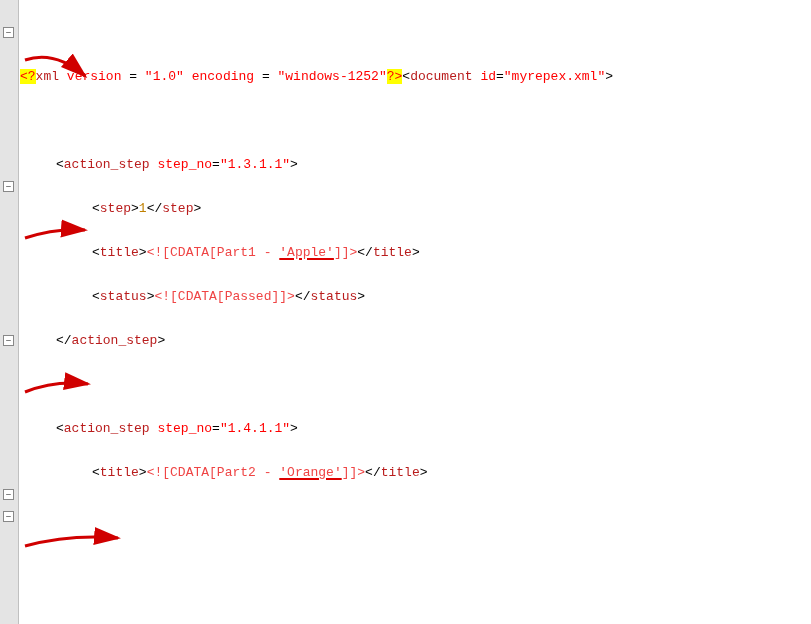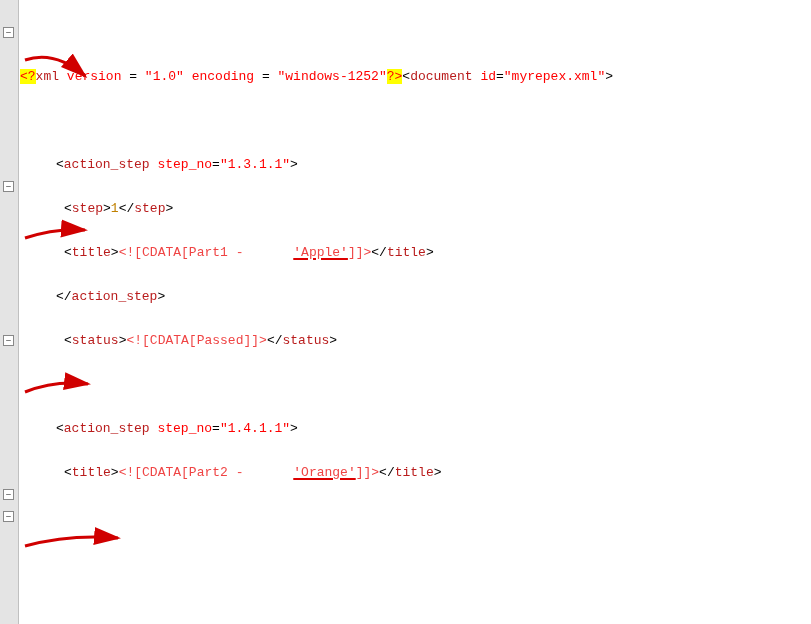--- a/index.html
+++ b/index.html
@@ -42,30 +42,30 @@
     position: absolute;
     left: 18px;
     top: 0;
     right: 0;
     padding-left: 2px;
     white-space: pre;
   }
   .line { height: 22px; }
   .lvl0 { padding-left: 0; }
   .lvl1 { padding-left: 36px; }
-  .lvl2 { padding-left: 44px; }
+  .lvl2 { padding-left: 72px; }
 
   .tag   { color: #b91c1c; }   
   .punct { color: #000000; }   
   .attr  { color: #ff0000; }   
   .txt   { color: #c08000; }   
   .cdata { color: #ef4444; }   
   .hlQ   { background: #ffff00; color: #ff0000; }
 
-  .und { text-decoration: underline; text-decoration-color: #d00; text-decoration-thickness: 2px; text-underline-offset: 2px; margin-left: 42px; }
+  .und { text-decoration: underline; text-decoration-color: #d00; text-decoration-thickness: 2px; text-underline-offset: 2px; }
 
   svg.annot {
     position: absolute;
     left: 0; top: 0;
     width: 811px; height: 624px;
     pointer-events: none;
     z-index: 5;
   }
 </style>
 </head>
@@ -81,22 +81,22 @@
 
 <div class="code">
 
 
 <div class="line lvl0"><span class="hlQ">&lt;?</span><span class="tag">xml</span><span class="punct"> </span><span class="attr">version</span><span class="punct"> = </span><span class="attr">"1.0"</span><span class="punct"> </span><span class="attr">encoding</span><span class="punct"> = </span><span class="attr">"windows-1252"</span><span class="hlQ">?&gt;</span><span class="punct">&lt;</span><span class="tag">document</span><span class="punct"> </span><span class="attr">id</span><span class="punct">=</span><span class="attr">"myrepex.xml"</span><span class="punct">&gt;</span></div>
 
 
 <div class="line lvl1"><span class="punct">&lt;</span><span class="tag">action_step</span><span class="punct"> </span><span class="attr">step_no</span><span class="punct">=</span><span class="attr">"1.3.1.1"</span><span class="punct">&gt;</span></div>
 <div class="line lvl2"><span class="punct">&lt;</span><span class="tag">step</span><span class="punct">&gt;</span><span class="txt">1</span><span class="punct">&lt;/</span><span class="tag">step</span><span class="punct">&gt;</span></div>
 <div class="line lvl2"><span class="punct">&lt;</span><span class="tag">title</span><span class="punct">&gt;</span><span class="cdata">&lt;![CDATA[</span><span class="cdata">Part1 - </span><span class="cdata und">'Apple'</span><span class="cdata">]]&gt;</span><span class="punct">&lt;/</span><span class="tag">title</span><span class="punct">&gt;</span></div>
+<div class="line lvl2"><span class="punct">&lt;</span><span class="tag">status</span><span class="punct">&gt;</span><span class="cdata">&lt;![CDATA[</span><span class="cdata">Passed</span><span class="cdata">]]&gt;</span><span class="punct">&lt;/</span><span class="tag">status</span><span class="punct">&gt;</span></div>
 <div class="line lvl1"><span class="punct">&lt;/</span><span class="tag">action_step</span><span class="punct">&gt;</span></div>
-<div class="line lvl2"><span class="punct">&lt;</span><span class="tag">status</span><span class="punct">&gt;</span><span class="cdata">&lt;![CDATA[</span><span class="cdata">Passed</span><span class="cdata">]]&gt;</span><span class="punct">&lt;/</span><span class="tag">status</span><span class="punct">&gt;</span></div>
 
 
 <div class="line lvl1"><span class="punct">&lt;</span><span class="tag">action_step</span><span class="punct"> </span><span class="attr">step_no</span><span class="punct">=</span><span class="attr">"1.4.1.1"</span><span class="punct">&gt;</span></div>
 <div class="line lvl2"><span class="punct">&lt;</span><span class="tag">title</span><span class="punct">&gt;</span><span class="cdata">&lt;![CDATA[</span><span class="cdata">Part2 - </span><span class="cdata und">'Orange'</span><span class="cdata">]]&gt;</span><span class="punct">&lt;/</span><span class="tag">title</span><span class="punct">&gt;</span></div>
 
 
 
 
 
 

